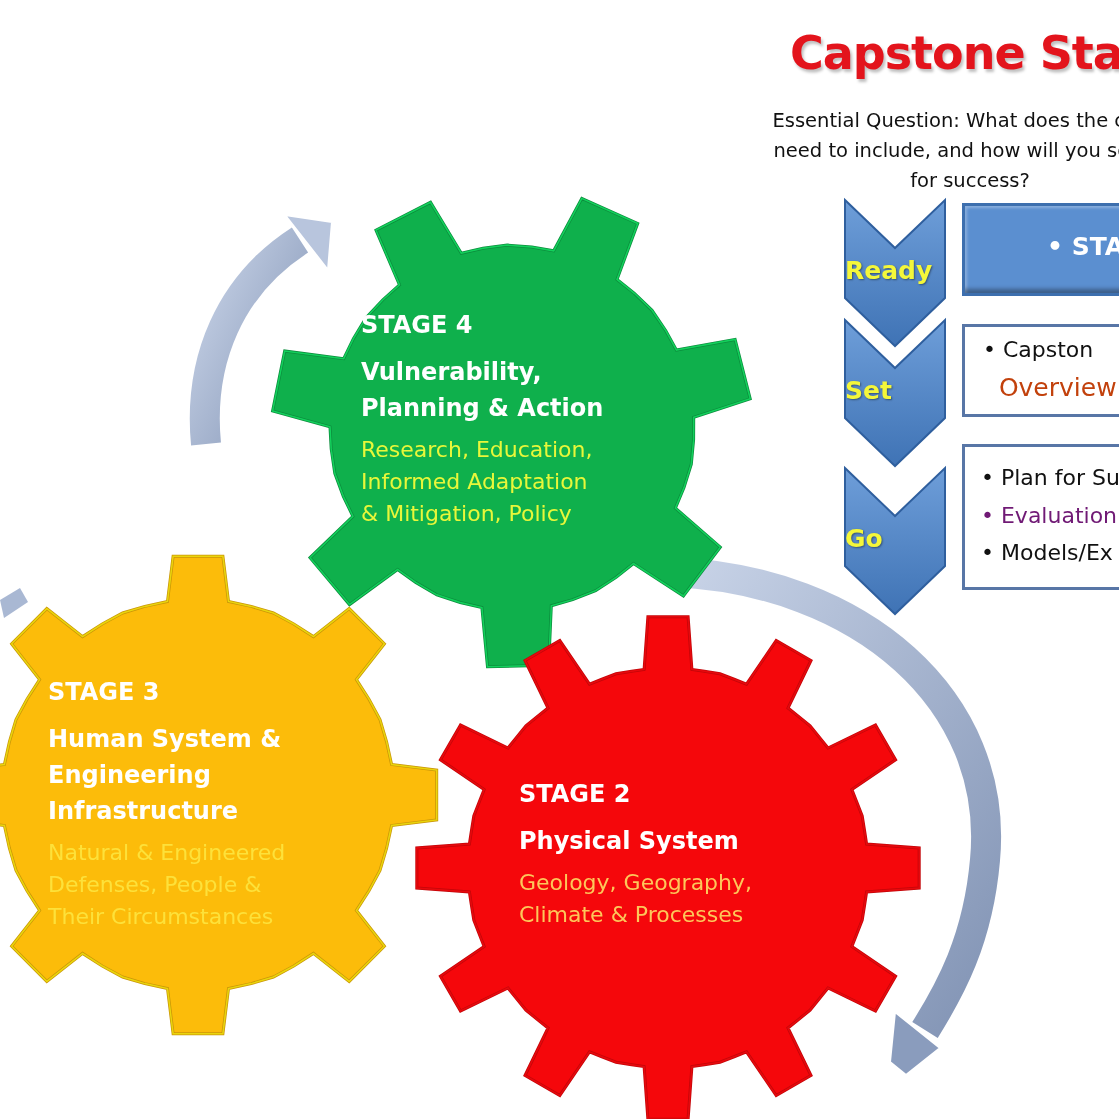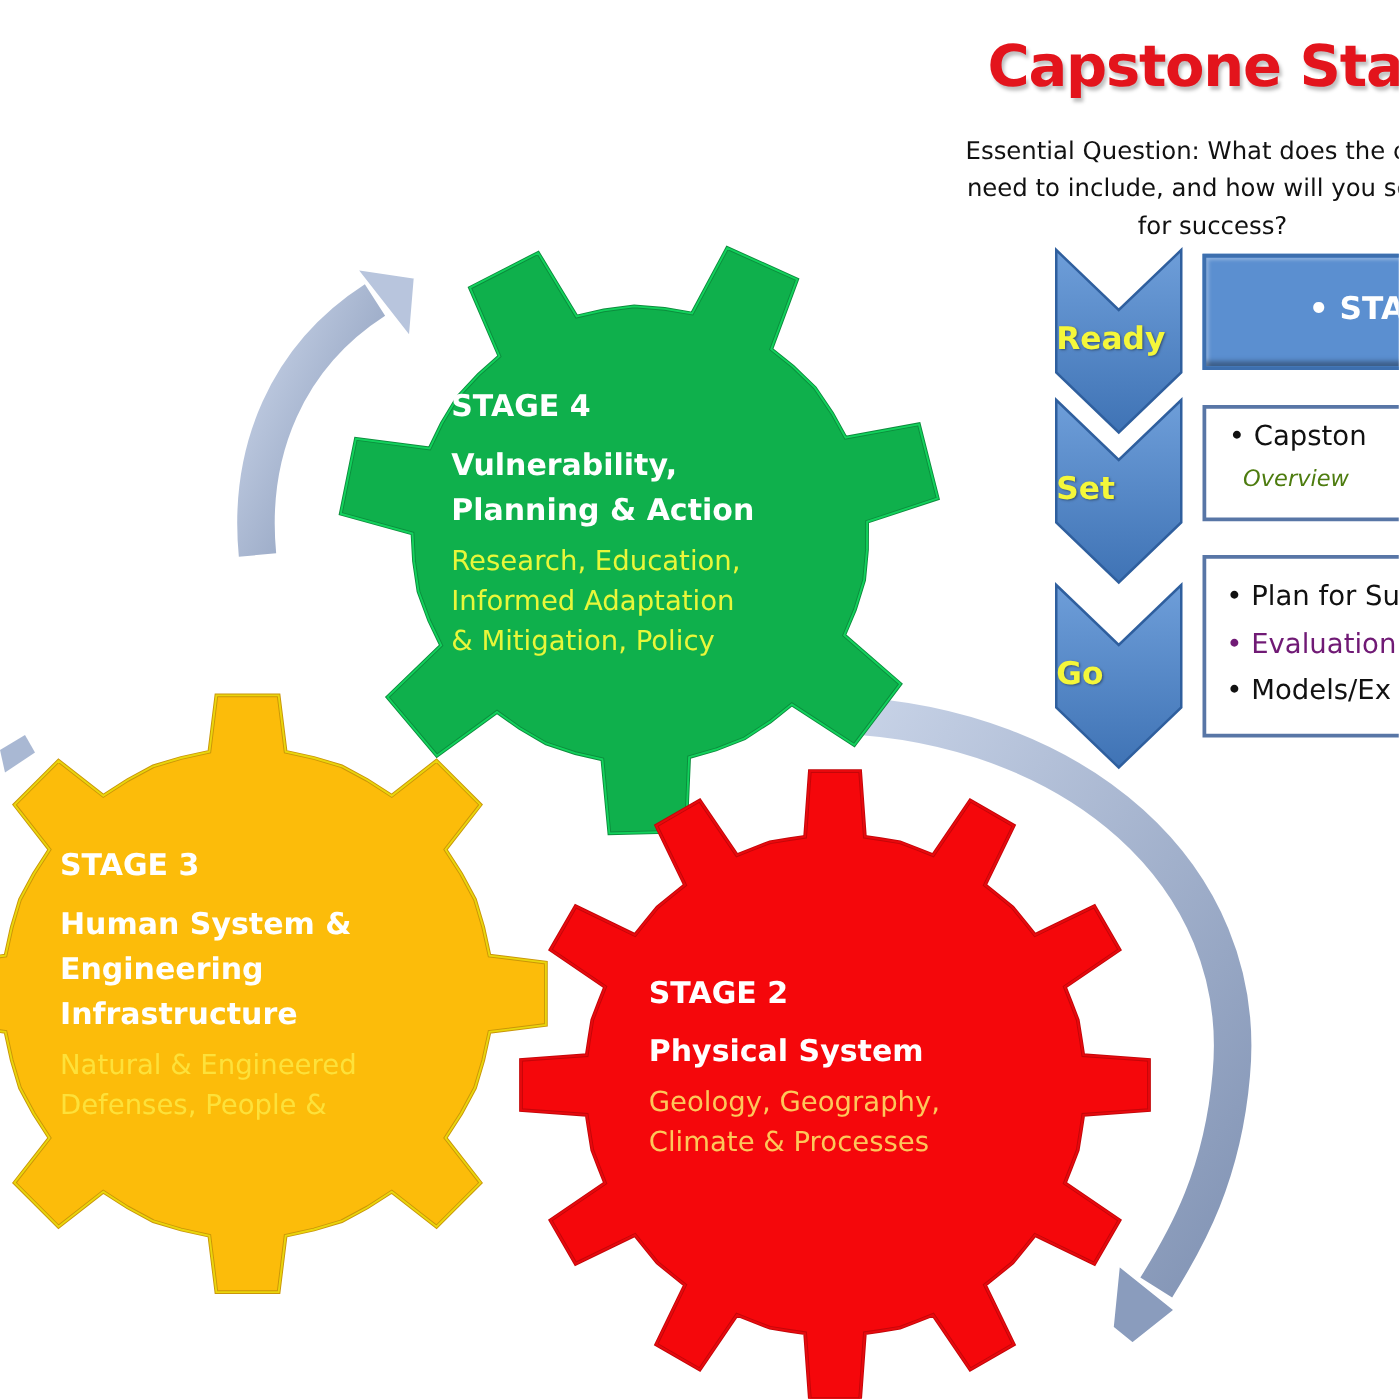--- a/index.html
+++ b/index.html
@@ -95,20 +95,21 @@
 <div class="gear-text" style="left:48px; top:677px; width:300px;">
   <div class="gt-stage">STAGE 3</div>
   <div class="gt-title">
     <div>Human System &amp;</div>
     <div>Engineering</div>
     <div>Infrastructure</div>
   </div>
   <div class="gt-desc" style="color:#fde13a">
     <div>Natural &amp; Engineered</div>
     <div>Defenses, People &amp;</div>
+    <div>Their Circumstances</div>
   </div>
 </div>
 
 <div class="gear-text" style="left:519px; top:779px; width:300px;">
   <div class="gt-stage">STAGE 2</div>
   <div class="gt-title">
     <div>Physical System</div>
   </div>
   <div class="gt-desc" style="color:#fdc75a">
     <div>Geology, Geography,</div>
@@ -118,19 +119,19 @@
 
 <div class="chev-label" style="left:845px; top:256px;">Ready</div>
 <div class="chev-label" style="left:845px; top:376px;">Set</div>
 <div class="chev-label" style="left:845px; top:524px;">Go</div>
 
 <div class="rbox rbox1">
   <div class="rb-text" style="left:82px; top:26px; color:#fff; font-weight:bold; font-size:25px;">• STA</div>
 </div>
 <div class="rbox rbox2">
   <div class="rb-text" style="left:18px; top:10px; color:#111; font-size:22px; white-space:pre;">• Capston</div>
-  <div class="rb-text" style="left:18px; top:46px; color:#4d7c0f; font-size:18px; white-space:pre;font-style:italic;">  Overview</div>
+  <div class="rb-text" style="left:18px; top:46px; color:#c2410c; font-size:25px; white-space:pre;">  Overview</div>
 </div>
 <div class="rbox rbox3">
   <div class="rb-text" style="left:16px; top:18px; color:#111; font-size:22px;">• Plan for Su</div>
   <div class="rb-text" style="left:16px; top:56px; color:#701a75; font-size:22px;">• Evaluation</div>
   <div class="rb-text" style="left:16px; top:93px; color:#111; font-size:22px;">• Models/Ex</div>
 </div>
 
 </body></html>

